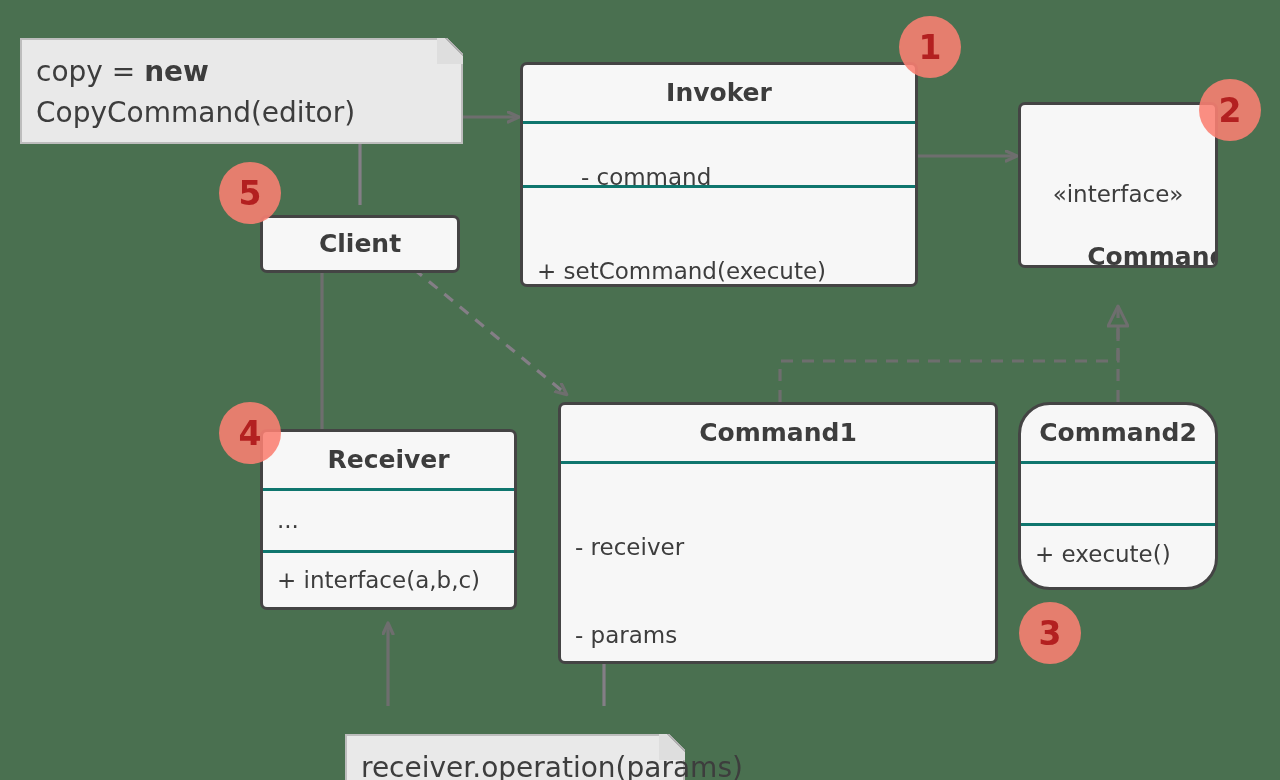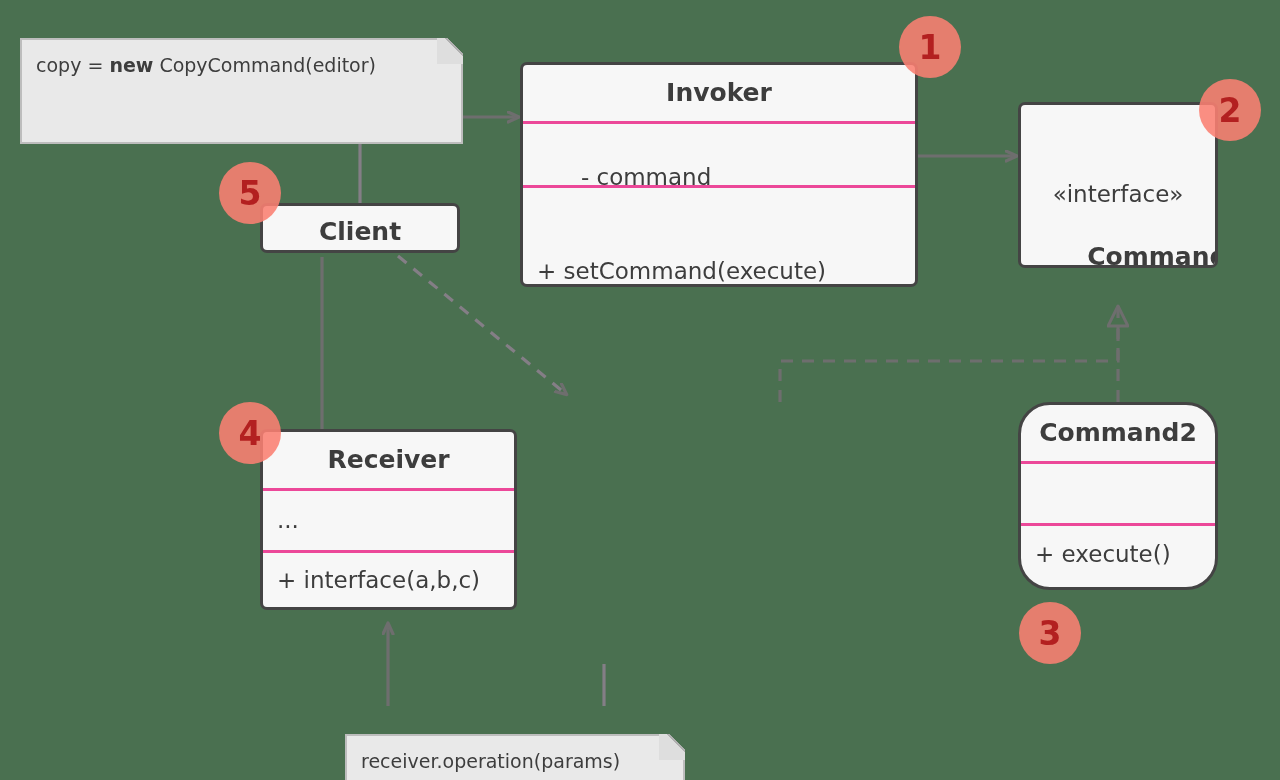--- a/index.html
+++ b/index.html
@@ -23,21 +23,21 @@
     z-index:3;
   }
   .cell{
     box-sizing:border-box;
     padding:10px 14px;
     color:#3d3d3d;
     font-size:23px;
     line-height:1.28;
     white-space:pre;
   }
-  .cell + .cell{border-top:3px solid #ec4899;}
+  .cell + .cell{border-top:3px solid #0f766e;}
   .cell.title{
     text-align:center;
     font-weight:bold;
     font-size:25px;
     padding-top:12px;
     padding-bottom:12px;
   }
   .cell.title .stereo{
     display:block;
     font-weight:normal;
@@ -46,21 +46,21 @@
   }
   .cell.midc{display:flex;align-items:center;}
 
   
   .note{
     position:absolute;
     background:#e9e9e9;
     border:2px solid #bdbdbd;
     box-sizing:border-box;
     color:#3d3d3d;
-    font-size:19px;
+    font-size:28px;
     line-height:1.45;
     padding:12px 14px;
     z-index:3;
   }
   .note .fold{
     position:absolute;
     top:-2px;right:-2px;
     width:26px;height:26px;
     background:
       linear-gradient(225deg,#4a7050 0 11px, #b0b0b0 11px 13px, #dedede 13px 100%);
@@ -132,34 +132,42 @@
   </div>
 
   <div class="uml" style="left:1018px; top:102px; width:200px; height:166px;">
     <div class="cell title">
       <span class="stereo">«interface»</span>
       <span>Command</span>
     </div>
 
   </div>
 
-  <div class="uml" style="left:260px; top:203px; width:200px; height:50px;">
+  <div class="uml" style="left:260px; top:215px; width:200px; height:58px;">
     <div class="cell title" style="padding-top:10px;padding-bottom:10px;">Client</div>
   </div>
 
   <div class="uml" style="left:260px; top:429px; width:257px; height:181px;">
     <div class="cell title">Receiver</div>
     <div class="cell midc" style="height:62px;">
       <span>...</span>
     </div>
     <div class="cell" style="height:58px;display:flex;align-items:center;">
       <span>+ interface(a,b,c)</span>
     </div>
   </div>
 
+  <div class="uml" style="left:558px; top:402px; width:440px; height:262px;">
+    <div class="cell title">Command1</div>
+    <div class="cell">
+      <div>- receiver</div>
+      <div>- params</div>
+    </div>
+
+  </div>
 
   <div class="uml" style="left:1018px; top:402px; width:200px; height:188px;border-radius:32px;">
     <div class="cell title">Command2</div>
     <div class="cell midc" style="height:62px;">
       <span></span>
     </div>
     <div class="cell" style="height:61px;display:flex;align-items:center;">
       <span>+ execute()</span>
     </div>
   </div>

